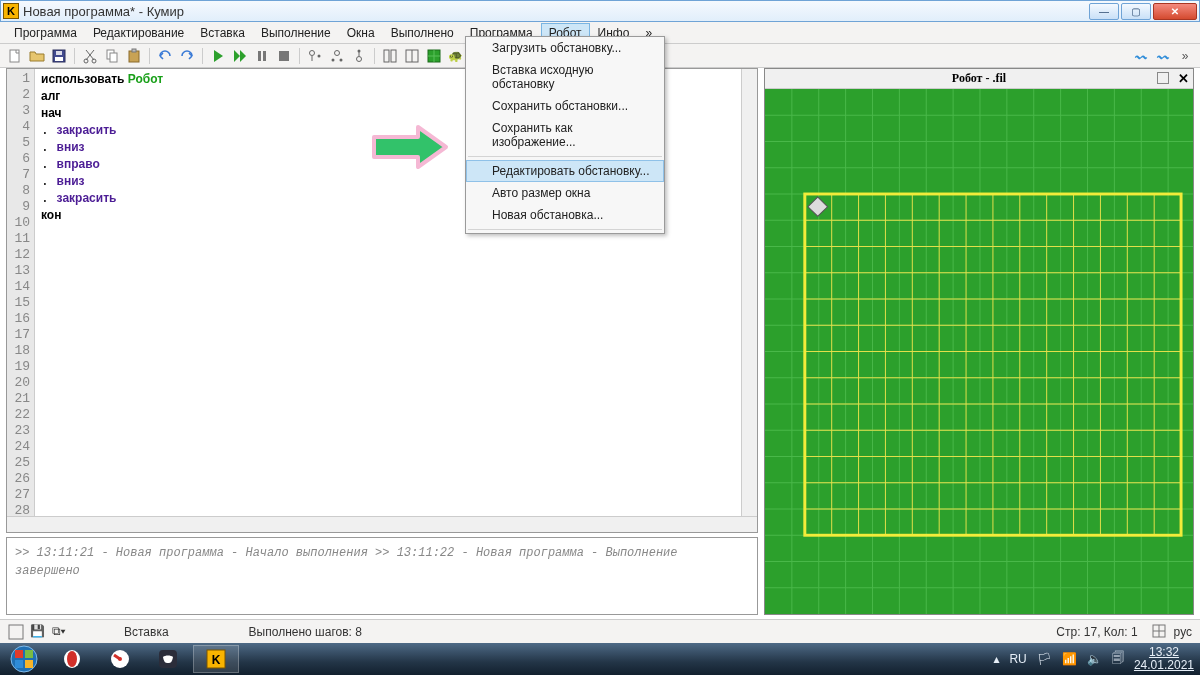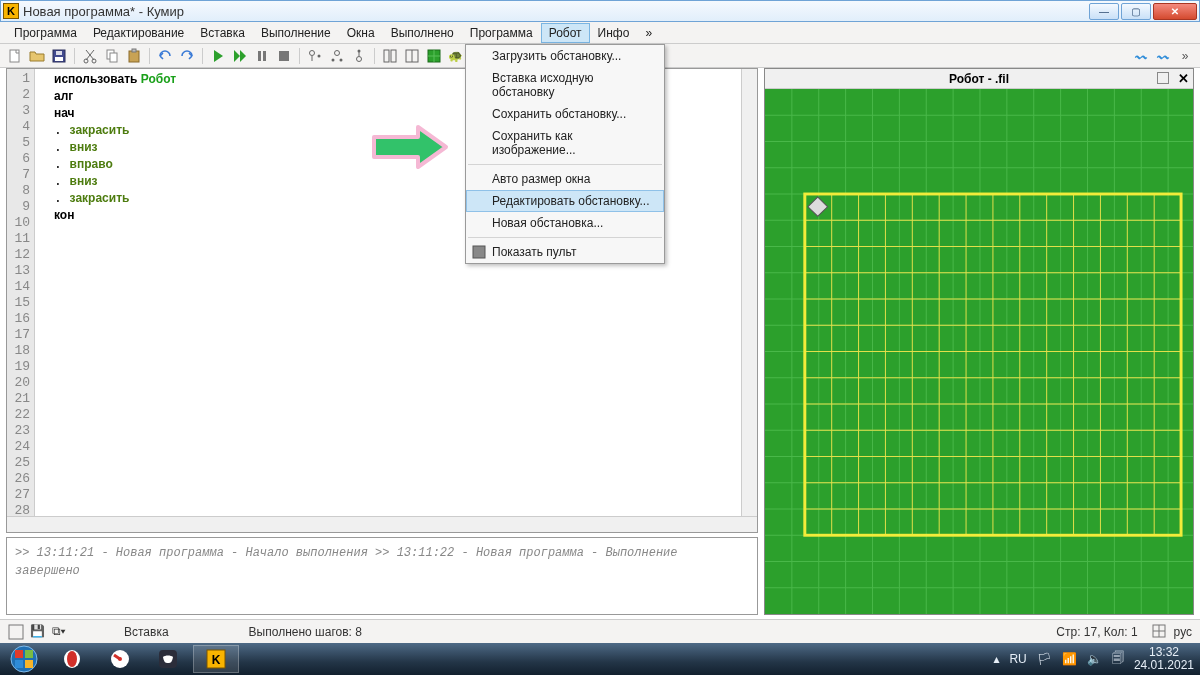--- a/index.html
+++ b/index.html
@@ -18,53 +18,53 @@
 
 .toolbar{height:24px;background:#f4f3f2;border-bottom:1px solid #ccc;display:flex;align-items:center;padding:0 6px;gap:4px;}
 .tbtn{width:18px;height:18px;border:1px solid transparent;display:flex;align-items:center;justify-content:center;color:#555;}
 .tbtn svg{width:16px;height:16px;}
 .tsep{width:1px;height:16px;background:#ccc;margin:0 2px;}
 
 .workarea{position:absolute;top:68px;left:6px;right:6px;bottom:60px;display:flex;gap:6px;}
 .leftcol{flex:1;display:flex;flex-direction:column;gap:4px;min-width:0;}
 .editor-frame{flex:1;border:1px solid #999;background:#fff;display:flex;overflow:hidden;position:relative;}
 .gutter{width:28px;background:#e8e8e8;border-right:1px solid #ccc;text-align:right;padding:2px 4px 0 0;color:#888;font-family:"Courier New",monospace;font-size:13px;line-height:16px;}
-.code{flex:1;padding:2px 19px;font-family:"Courier New",monospace;font-size:13px;line-height:16px;white-space:pre;color:#000;position:relative;}
+.code{flex:1;padding:2px 6px;font-family:"Courier New",monospace;font-size:13px;line-height:16px;white-space:pre;color:#000;position:relative;}
 .kw{font-weight:bold;color:#000;}
 .ex{color:#1aa01a;font-weight:bold;}
-.cmd{color:#4d7c0f;font-weight:bold;}
+.cmd{color:#4c1d95;font-weight:bold;}
 
 .arrow-anno{position:absolute;left:368px;top:122px;z-index:3;}
 
-.dropdown{position:absolute;left:465px;top:44px;width:200px;background:#f7f7f7;border:1px solid #9a9a9a;box-shadow:2px 2px 4px rgba(0,0,0,.25);z-index:5;}
+.dropdown{position:absolute;left:465px;top:36px;width:200px;background:#f7f7f7;border:1px solid #9a9a9a;box-shadow:2px 2px 4px rgba(0,0,0,.25);z-index:5;}
 .dditem{padding:4px 10px 4px 26px;font-size:12px;color:#222;position:relative;}
 .dditem.hl{background:#cde6f7;border:1px solid #8fc1e8;padding:3px 9px 3px 25px;}
 .dditem.hasarrow::after{content:"▶";position:absolute;right:8px;top:4px;font-size:9px;color:#555;}
 .ddsep{height:1px;background:#d4d4d4;margin:3px 2px;}
 .ddicon{position:absolute;left:6px;top:4px;width:14px;height:14px;}
 
 .console-frame{height:78px;border:1px solid #999;background:#fff;padding:6px 8px;font-family:"Courier New",monospace;font-size:12px;color:#888;font-style:italic;line-height:18px;overflow:auto;}
 
 .robotpanel{width:430px;border:1px solid #888;background:#fff;display:flex;flex-direction:column;}
 .robothead{height:20px;background:#f0f0f0;border-bottom:1px solid #ccc;display:flex;align-items:center;font-size:11px;position:relative;}
-.robothead .rtitle{flex:1;text-align:center;font-weight:bold;}
+.robothead .rtitle{flex:1;text-align:center;font-weight:bold;font-family:Liberation Serif, serif;}
 .robothead .ricon{position:absolute;right:24px;top:3px;width:12px;height:12px;border:1px solid #888;}
 .robothead .rclose{position:absolute;right:4px;top:2px;font-weight:bold;font-size:13px;}
 .robotcanvas{flex:1;position:relative;background:#2ca02c;overflow:hidden;}
 
 .statusbar{position:absolute;left:0;right:0;bottom:32px;height:24px;background:#f4f3f2;border-top:1px solid #ccc;display:flex;align-items:center;padding:0 8px;font-size:12px;color:#333;}
 .statusbar .sicon{width:16px;height:16px;margin-right:6px;display:inline-block;}
 .statusbar .gap{flex:1;}
 
 .taskbar{position:absolute;left:0;right:0;bottom:0;height:32px;background:linear-gradient(#4e6a86,#233547 60%,#12202e);display:flex;align-items:center;}
 .startbtn{width:48px;height:32px;display:flex;align-items:center;justify-content:center;}
 .tbapp{width:46px;height:28px;margin:0 1px;display:flex;align-items:center;justify-content:center;}
 .tbapp.active{background:rgba(255,255,255,.12);border:1px solid rgba(255,255,255,.25);}
 .tray{margin-left:auto;display:flex;align-items:center;color:#e6eef7;font-size:11px;padding-right:6px;gap:10px;}
-.tray .clock{text-align:center;line-height:13px;}
+.tray .clock{text-align:center;line-height:13px;text-decoration:underline;}
 </style>
 </head>
 <body>
 
 <div class="titlebar">
   <div class="appicon">K</div>
   <div class="title">Новая программа* - Кумир</div>
   <div class="winbtns">
     <div class="winbtn">—</div>
     <div class="winbtn">▢</div>
@@ -363,30 +363,27 @@
 
 <div class="arrow-anno">
   <svg width="84" height="50">
       <path d="M6 15h44v-10l28 20-28 20v-10H6z" fill="#32c26a" stroke="#f5b8d4" stroke-width="4" stroke-linejoin="round"></path>
     </svg>
 </div>
 
 <div class="dropdown" id="dropdown">
     <div class="dditem">Загрузить обстановку...</div>
     <div class="dditem">Вставка исходную обстановку</div>
-    <div class="dditem">Сохранить обстановку...</div>
+    <div class="dditem">Сохранить обстановки...</div>
     <div class="dditem">Сохранить как изображение...</div>
     <div class="ddsep"></div>
+    <div class="dditem hl">Редактировать обстановку...</div>
     <div class="dditem">Авто размер окна</div>
-    <div class="dditem hl">Редактировать обстановку...</div>
     <div class="dditem">Новая обстановка...</div>
     <div class="ddsep"></div>
-    <div class="dditem">Показать пульт<span class="ddicon"><svg width="14" height="14">
-          <rect x="1" y="1" width="12" height="12" fill="#888" stroke="#555"></rect>
-        </svg></span></div>
   </div>
 
 <div class="statusbar">
   <span class="sicon"><svg width="16" height="16">
         <rect x="1" y="1" width="14" height="14" fill="none" stroke="#777"></rect>
       </svg></span>
   <span class="sicon">💾▾</span>
   <span class="sicon">⧉▾</span>
   <span style="width:50px"></span>
   <span>Вставка</span>

